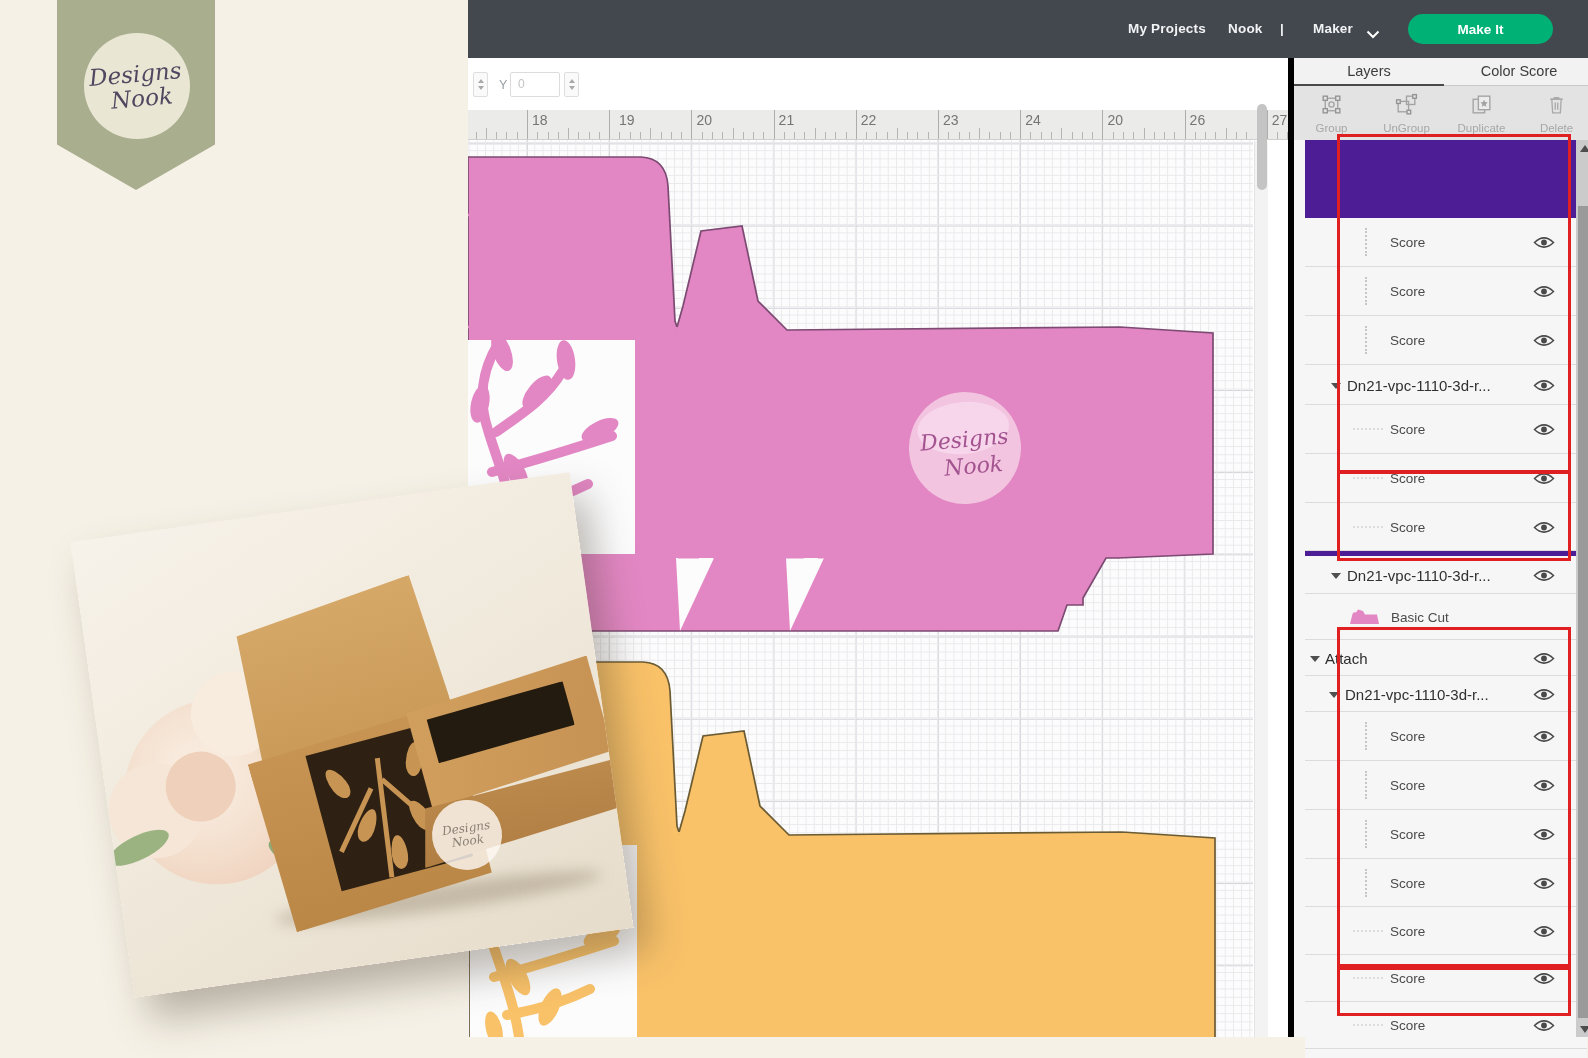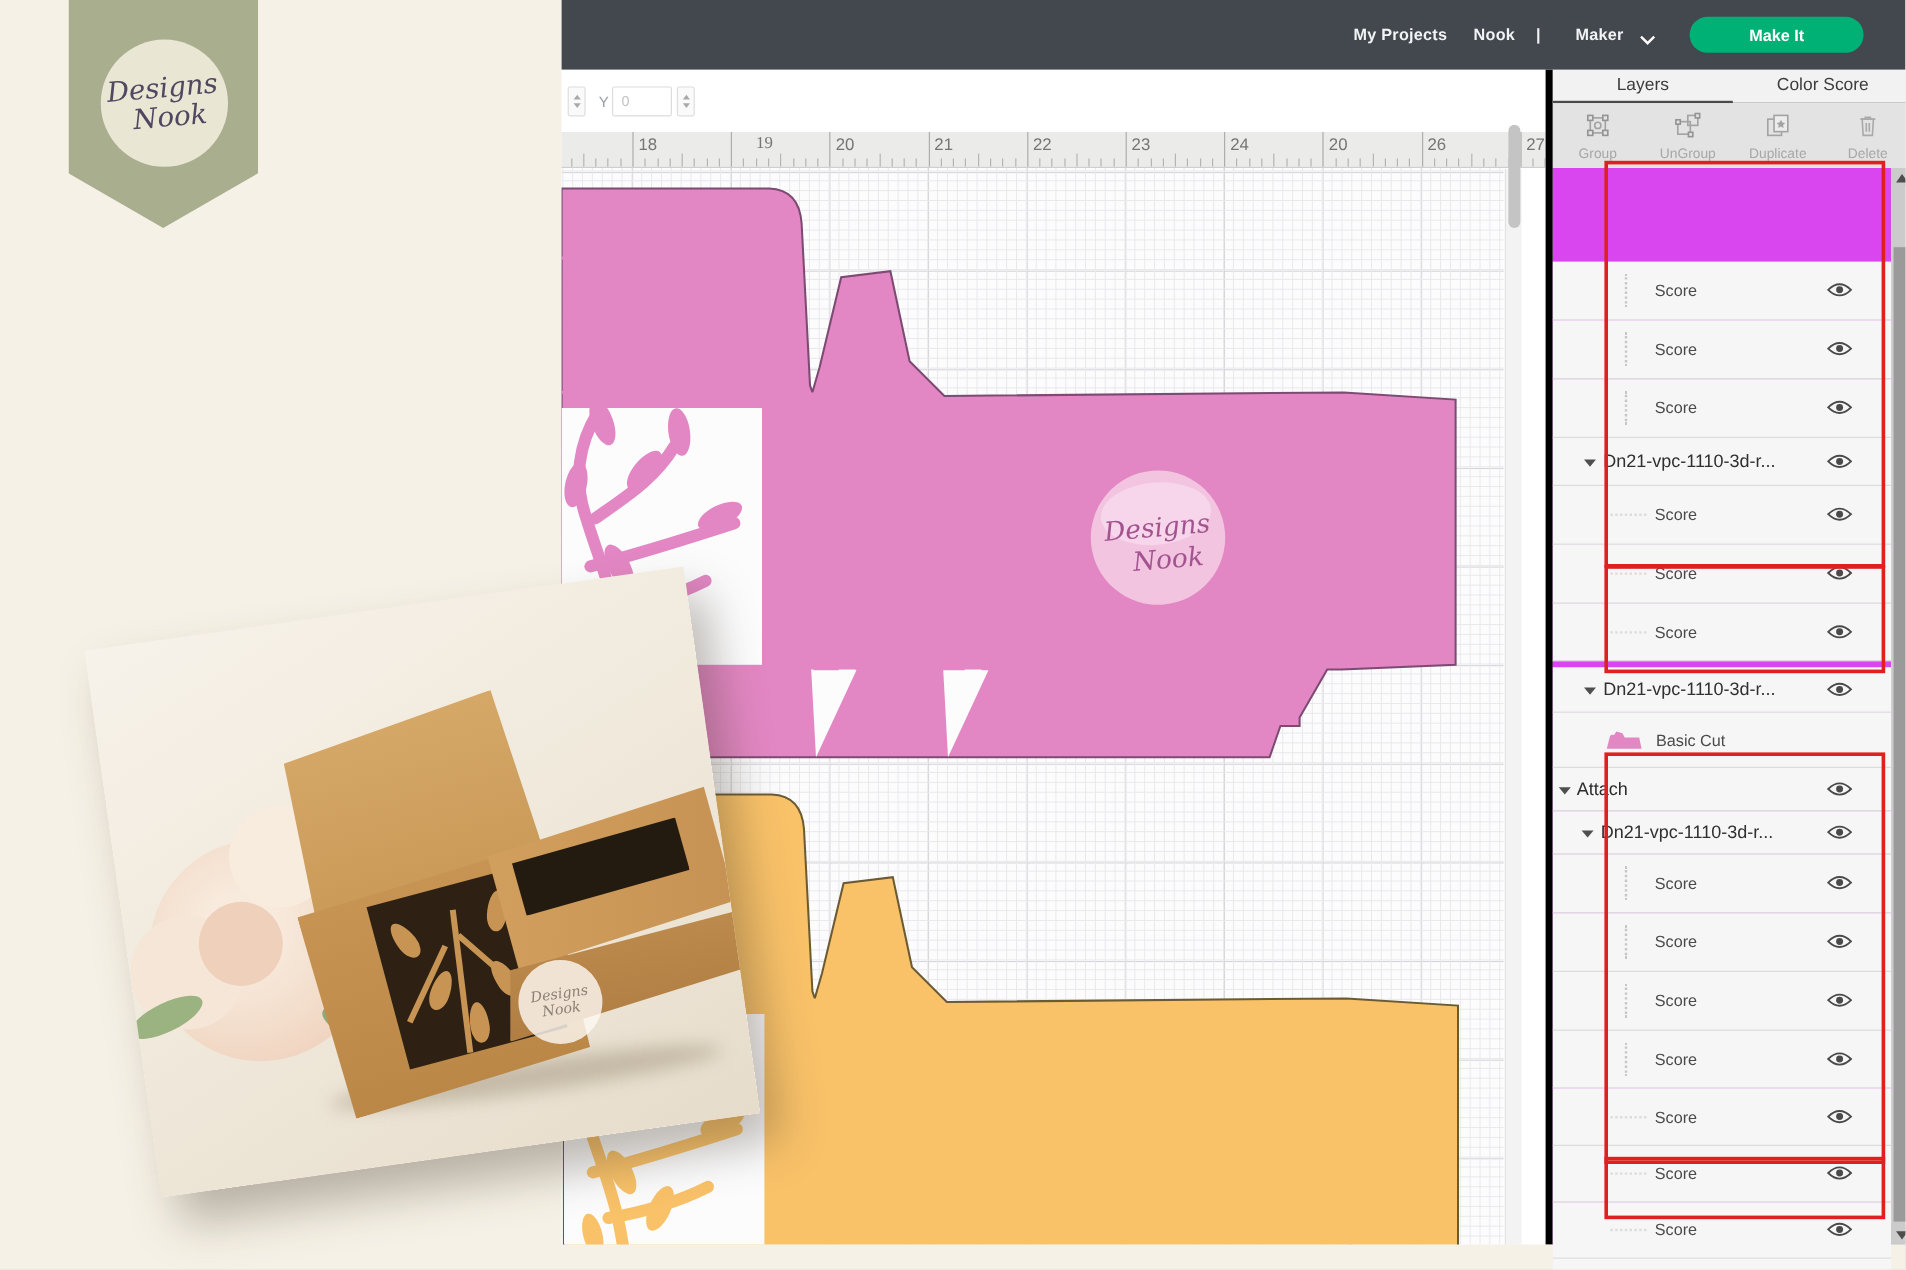--- a/index.html
+++ b/index.html
@@ -62,21 +62,21 @@
   
   .panel { position:absolute; left:820px; top:58px; width:300px; height:979px; background:#f6f6f6; z-index:20; border-left:6px solid #000000; }
   .ptabs { position:absolute; left:0; top:0; width:300px; height:28px; background:#f2f2f2; border-bottom:1px solid #c9c9c9; }
   .ptab { position:absolute; top:0; width:150px; height:28px; line-height:26px; text-align:center; font-size:14.5px; color:#3c3c3c; cursor:pointer; }
   .ptab.active { border-bottom:2px solid #4a4a4a; }
   .ptab.t2 { left:150px; }
   .pactions { position:absolute; left:0; top:28px; width:300px; height:54px; background:#e3e3e3; display:flex; }
   .pact { flex:1; display:flex; flex-direction:column; align-items:center; justify-content:center; gap:1px; cursor:default; }
   .pact .albl { font-size:11.5px; color:#a7a7a7; }
 
-  .rows { position:absolute; left:0; top:82px; width:282px; height:897px; background:#d946ef; }
+  .rows { position:absolute; left:11px; top:82px; width:282px; height:897px; background:#4c1d95; }
   .lrow { position:absolute; left:0; width:282px; background:#f6f6f6; border-bottom:1px solid #dcdcdc; cursor:pointer; }
   .lrow .lbl { position:absolute; top:50%; transform:translateY(-50%); font-size:13.5px; color:#4a4a4a; white-space:nowrap; }
   .lrow.group-header .lbl, .lrow.group-header-nested .lbl { font-size:15px; color:#303030; }
   .lrow.attach-header .lbl { font-size:15px; color:#2c2c2c; }
   .lrow .tri { position:absolute; top:50%; margin-top:-2px; width:0; height:0; border-left:5px solid transparent; border-right:5px solid transparent; border-top:6px solid #4f4f4f; }
   .lrow .eye { position:absolute; left:228px; top:50%; transform:translateY(-50%); width:24px; height:14px; }
   .thumb { position:absolute; top:50%; transform:translateY(-50%); }
   .thumb.dots-vertical { left:60px; width:0; height:28px; border-left:2px dotted #c6c6c6; }
   .thumb.dots-horizontal { left:48px; width:30px; height:0; border-top:2px dotted #dcdcda; }
   .thumb.minishape { left:44px; width:32px; height:20px; }
@@ -142,21 +142,21 @@
       <span class="spinner sp2">
           <i class="up"></i>
           <i class="dn"></i>
         </span>
     </div>
 
     <div class="ruler" id="ruler">
         <div class="maj" style="left: 59px;"></div>
         <div class="num" style="left: 64px;">18</div>
         <div class="maj" style="left: 141.2px;"></div>
-        <div class="num" style="left: 162px; font-family: Liberation Serif, serif;">19</div>
+        <div class="num" style="left: 151px;">19</div>
         <div class="maj" style="left: 223.4px;"></div>
         <div class="num" style="left: 228.4px;">20</div>
         <div class="maj" style="left: 305.6px;"></div>
         <div class="num" style="left: 310.6px;">21</div>
         <div class="maj" style="left: 387.8px;"></div>
         <div class="num" style="left: 392.8px;">22</div>
         <div class="maj" style="left: 470px;"></div>
         <div class="num" style="left: 475px;">23</div>
         <div class="maj" style="left: 552.2px;"></div>
         <div class="num" style="left: 557.2px;">24</div>

